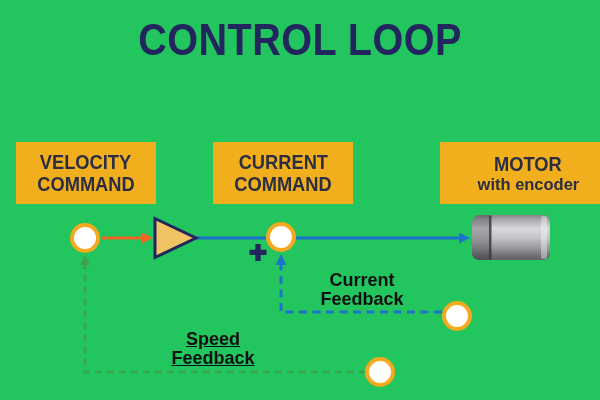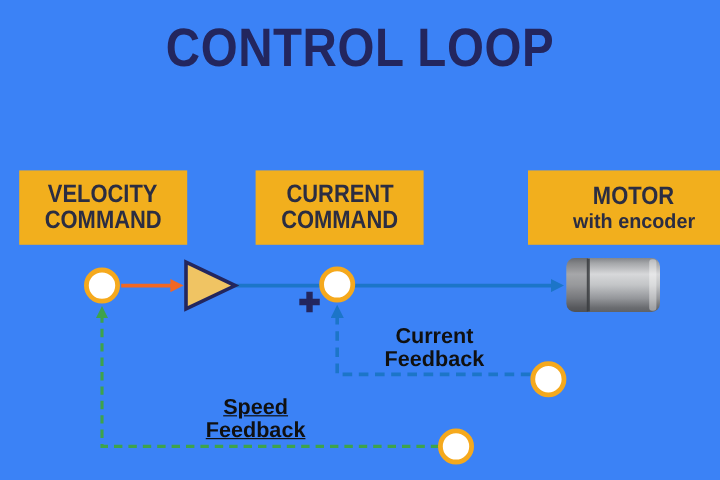--- a/index.html
+++ b/index.html
@@ -1,17 +1,17 @@
 <!DOCTYPE html>
 <html style="--navy: #23265E; --gold: #F2AF1D; --circle_gold: #F5A91D; --triangle_fill: #F0C463; --orange: #F26722; --blue: #1C75C8; --green: #3EA34B; --box_text: #2B2D42; --label_text: #101010;"><head>
 <meta charset="utf-8">
 <style>
   html,body{margin:0;padding:0;background:#fff;}
   .stage{
-    position:relative;width:600px;height:400px;background:#3b82f6;overflow:hidden;
+    position:relative;width:600px;height:400px;background:#22c55e;overflow:hidden;
     font-family:"Liberation Sans",sans-serif;
   }
   .title{
     position:absolute;left:0;top:17px;width:600px;text-align:center;
     font-size:45px;font-weight:bold;line-height:1;color:var(--navy);
     transform:scaleX(0.88);letter-spacing:0.5px;white-space:nowrap;
   }
   .box{
     position:absolute;background:var(--gold);color:var(--box_text);
     display:flex;flex-direction:column;align-items:center;justify-content:center;

